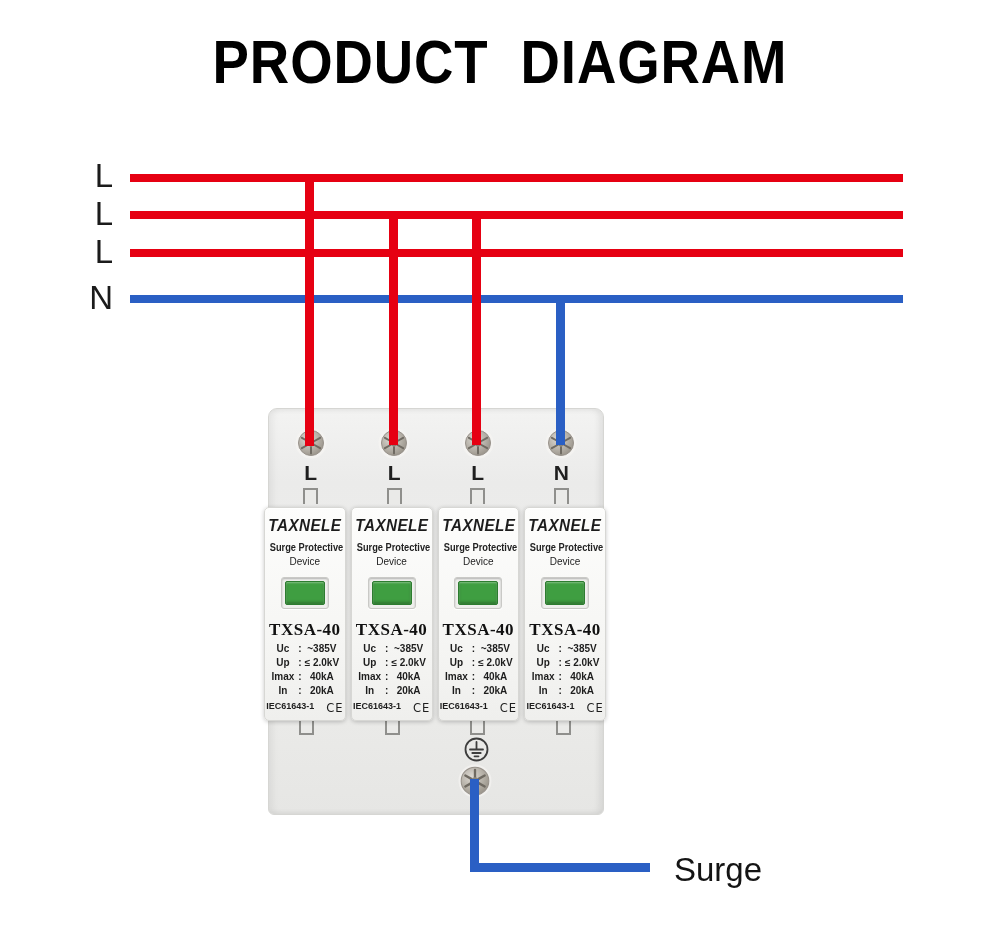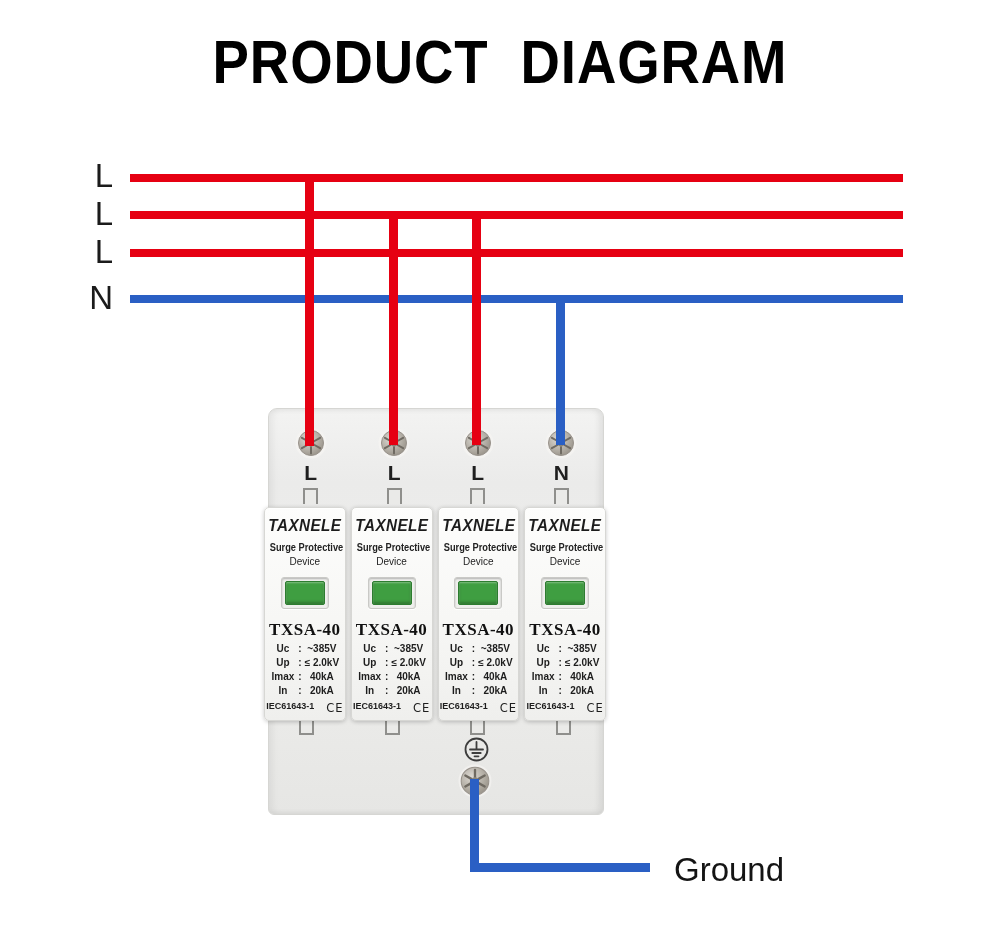--- a/index.html
+++ b/index.html
@@ -399,15 +399,15 @@
       <line x1="6.9" y1="10.8" x2="12.5" y2="14"></line>
         <line x1="19.5" y1="18" x2="25.1" y2="21.2"></line>
       <line x1="6.9" y1="21.2" x2="12.5" y2="18"></line>
         <line x1="19.5" y1="14" x2="25.1" y2="10.8"></line>
     </g>
     <circle cx="16" cy="16" r="3.6" fill="#89837a"></circle>
   </svg>
 
   <div class="gwire-v"></div>
   <div class="gwire-h"></div>
-  <div class="ground-label">Ground</div>
+  <div class="ground-label">Surge</div>
 
 </div>
 
 </body></html>

